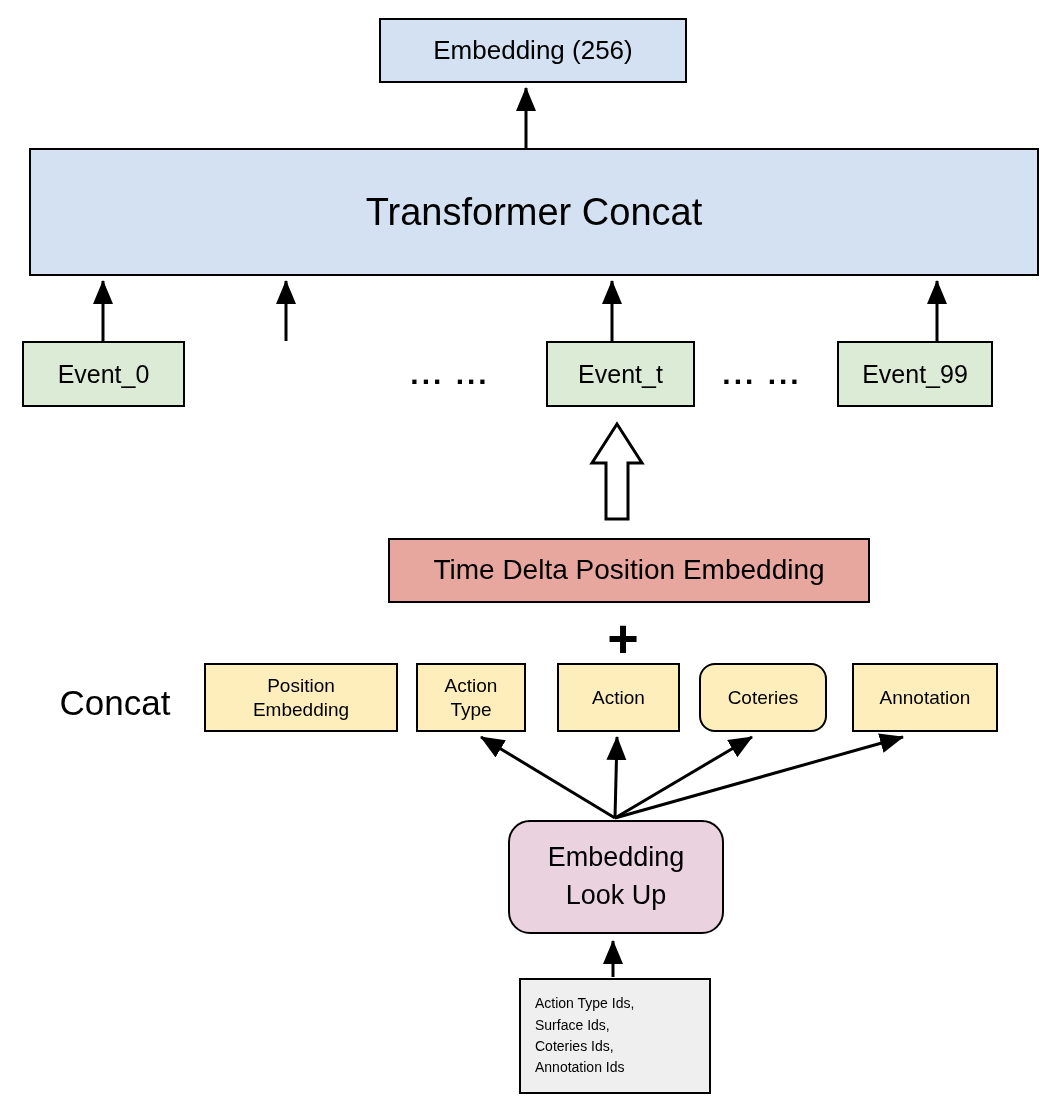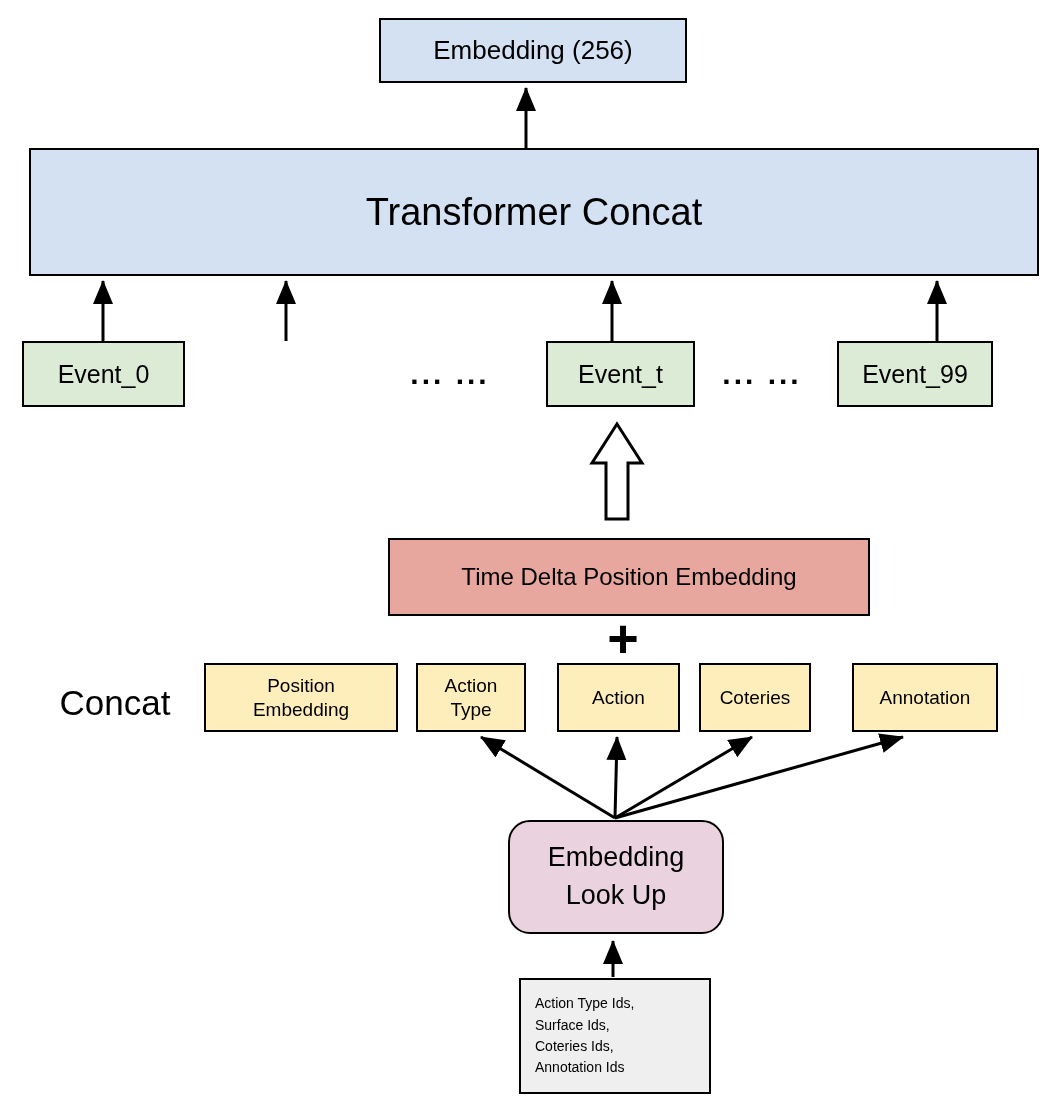--- a/index.html
+++ b/index.html
@@ -29,38 +29,38 @@
   #event-t{left:530px;width:149px;margin-left:16px;}
   #event-99{left:837px;width:156px;}
 
   .dots{
     position:absolute;top:352px;height:44px;display:flex;align-items:center;
     font-size:30px;font-weight:700;letter-spacing:3px;white-space:pre;
   }
   #dots-1{left:402px;width:96px;justify-content:center;}
   #dots-2{left:714px;width:96px;justify-content:center;}
 
-  #time-delta{left:388px;top:538px;width:482px;height:78px;font-size:24px;}
+  #time-delta{left:388px;top:538px;width:482px;height:65px;font-size:28px;}
 
   #plus{
     position:absolute;left:593px;top:608px;width:60px;height:60px;
     display:flex;align-items:center;justify-content:center;
     font-size:54px;font-weight:700;
   }
 
   #concat{
     position:absolute;left:50px;top:680px;width:130px;height:46px;
     display:flex;align-items:center;justify-content:center;font-size:35px;
   }
 
   .feature{top:663px;height:69px;font-size:19px;}
   #feat-graphsage{left:204px;width:194px;}
   #feat-action{left:416px;width:110px;}
   #feat-surface{left:557px;width:123px;}
-  #feat-coteries{left:699px;width:112px;}
+  #feat-coteries{left:699px;width:128px;border-radius:16px;}
   #feat-annotation{left:852px;width:146px;}
 
   #lookup{
     left:508px;top:820px;width:216px;height:114px;border-radius:22px;
     border-width:2.5px;font-size:27px;line-height:1.4;
   }
 
   #ids-box{
     left:519px;top:978px;width:192px;height:116px;
     justify-content:flex-start;align-items:center;text-align:left;

